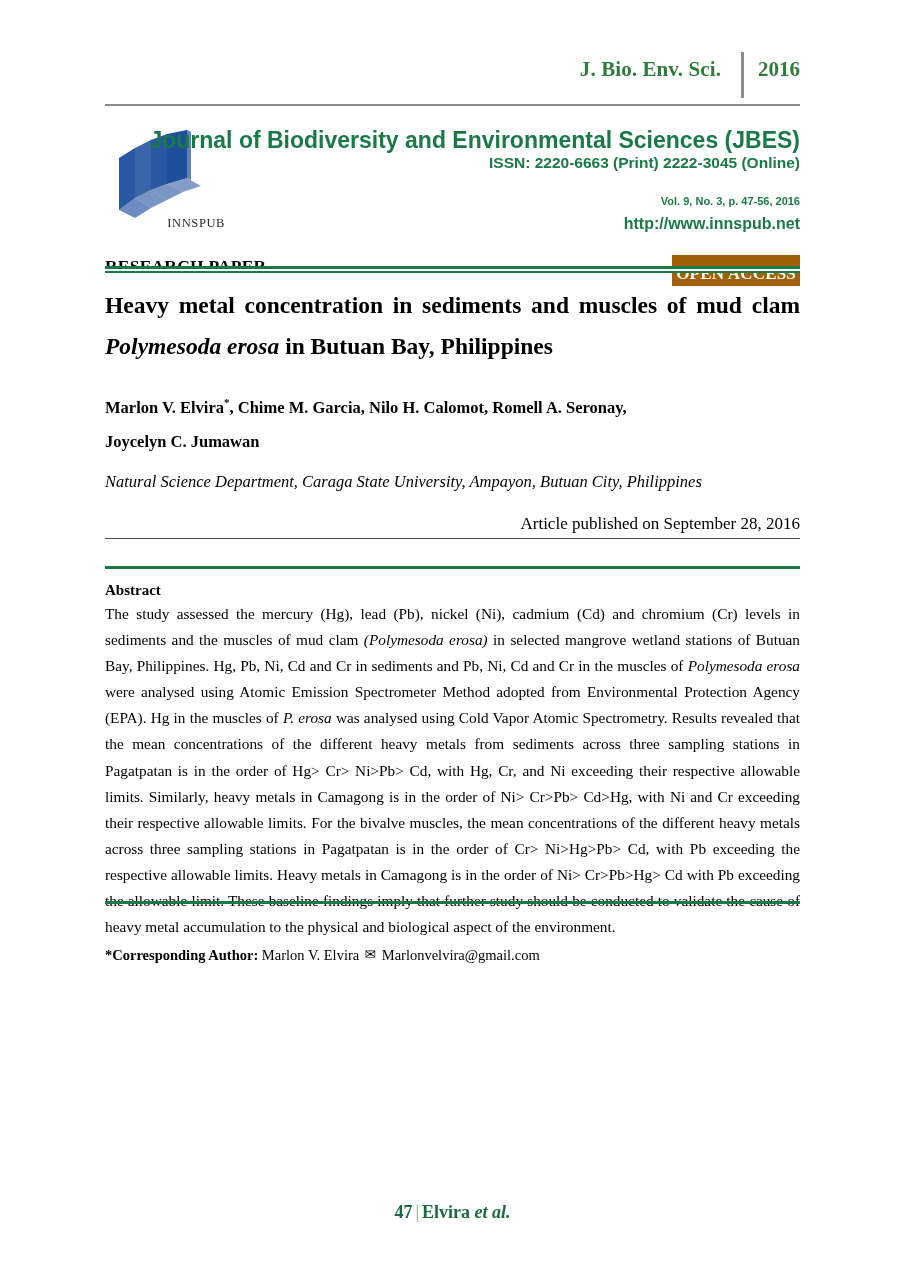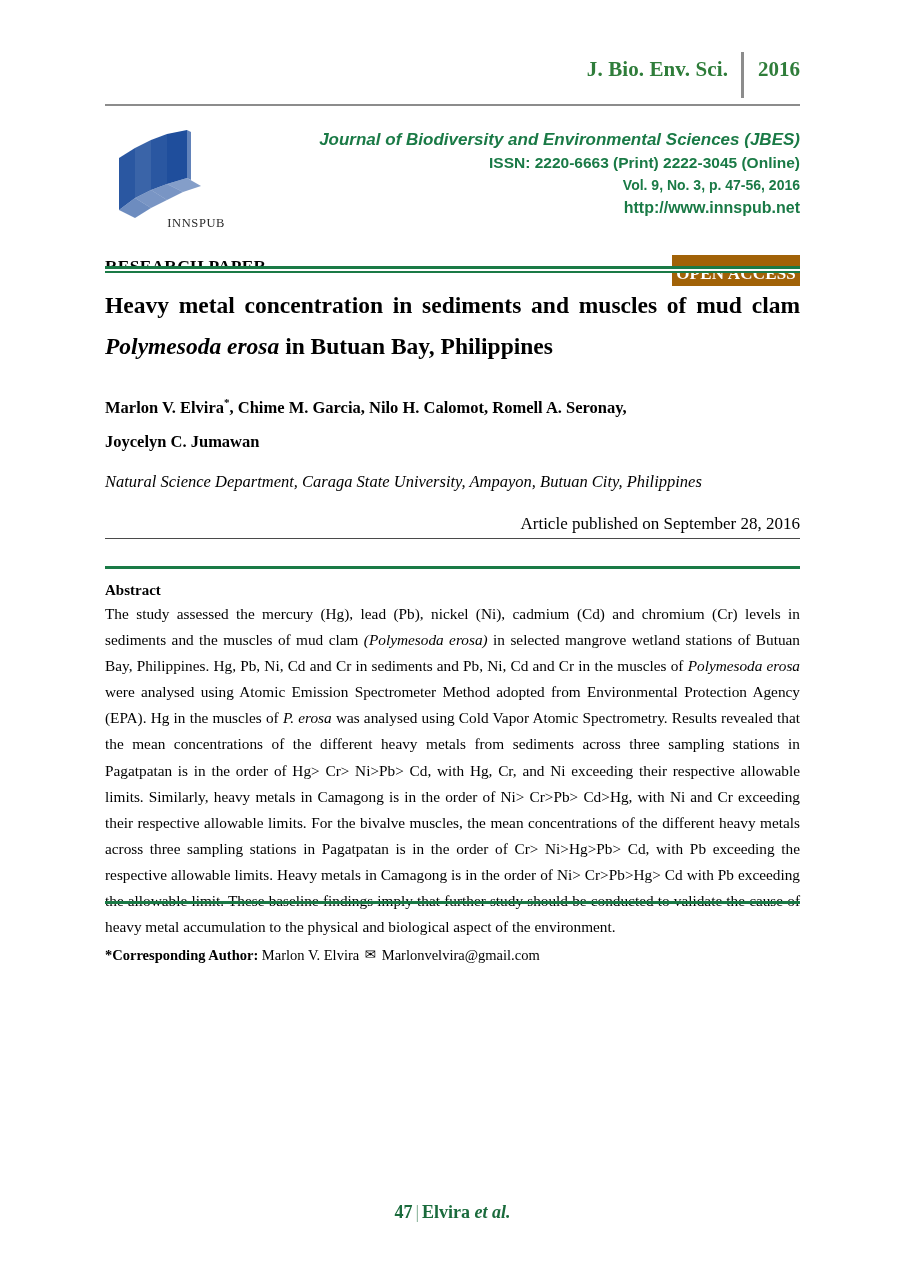--- a/index.html
+++ b/index.html
@@ -38,21 +38,21 @@
     top: 0;
     display: flex;
     align-items: flex-start;
     height: 40px;
   }
   .runhead-journal {
     color: #2f7d3a;
     font-weight: bold;
     font-size: 21px;
     letter-spacing: 0.1px;
-    padding-right: 13px;
+    padding-right: 20px;
     line-height: 28px;
     white-space: nowrap;
   }
   .runhead-sep {
     width: 3px;
     background: #8c8c8c;
     height: 46px;
     margin-top: -3px;
   }
   .runhead-year {
@@ -101,34 +101,34 @@
   .masthead-text {
     position: absolute;
     right: 0;
     top: 0;
     text-align: right;
     color: #1a7a46;
     font-family: "Liberation Sans", "DejaVu Sans", sans-serif;
     font-weight: bold;
   }
   .mh-title {
-    font-size: 17px;
+    font-size: 23px;
     line-height: 24px;
     white-space: nowrap;
-    font-style: italic;
   }
   .mh-issn {
     font-size: 15.5px;
     line-height: 22px;
     white-space: nowrap;
   }
   .mh-vol {
-    font-size: 14px;
+    font-size: 11px;
     line-height: 22px;
     white-space: nowrap;
+    margin-top: 16px;
   }
   .mh-url {
     font-size: 16px;
     line-height: 23px;
     white-space: nowrap;
   }
 
   
   .paperbar {
     position: absolute;

